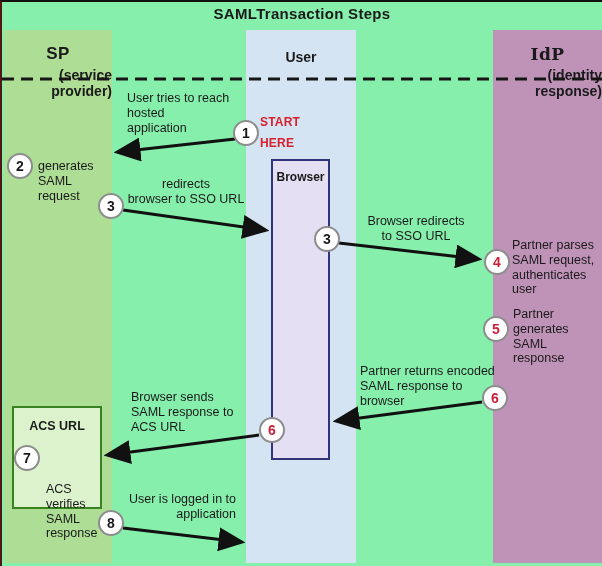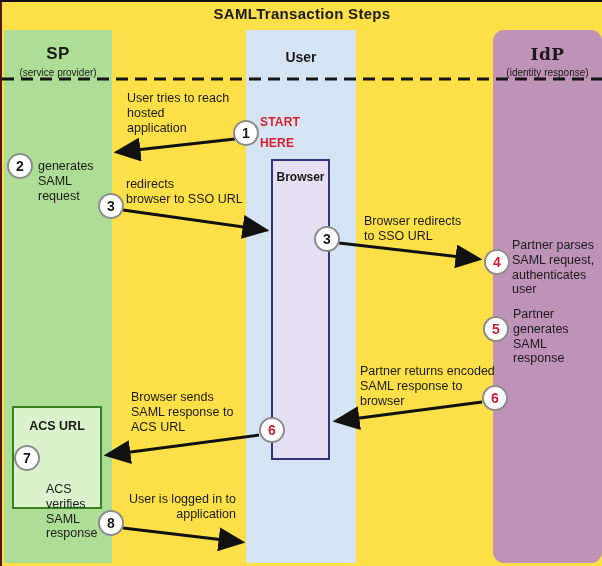--- a/index.html
+++ b/index.html
@@ -1,49 +1,49 @@
 <!DOCTYPE html>
 <html style="--sp-column: #aedd96; --user-column: #d4e4f2; --idp-column: #bf93b8; --browser-box-fill: #e4dff3; --browser-box-border: #33337a; --acs-box-fill: #dcf2cd; --acs-box-border: #37831f; --red-step: #cc1f3a; --start-here-red: #d8202e; --text: #1a1a1a;"><head>
 <meta charset="utf-8">
 <style>
   html,body{margin:0;padding:0;background:#fff;}
   #canvas{
     position:relative;width:602px;height:566px;overflow:hidden;
-    background:#fde047;font-family:"Liberation Sans",sans-serif;color:var(--text,#1a1a1a);
+    background:#86efac;font-family:"Liberation Sans",sans-serif;color:var(--text,#1a1a1a);
     border-top:2px solid #111;border-left:2px solid #551515;box-sizing:border-box;
   }
   .col{position:absolute;top:28px;height:533px;}
   .col-sp{left:2px;width:108px;background:var(--sp-column);}
   .col-user{left:244px;width:110px;background:var(--user-column);}
-  .col-idp{left:491px;width:109px;background:var(--idp-column);border-radius:11px;}
+  .col-idp{left:491px;width:109px;background:var(--idp-column);}
   .col-head{text-align:center;font-weight:bold;}
   .col-title{font-size:17px;padding-top:14px;letter-spacing:.5px;}
   .col-title-serif{font-family:"DejaVu Serif",serif;}
-  .col-sub{font-size:10px;padding-top:3px;font-weight:normal;}
+  .col-sub{font-size:14px;padding-top:3px;font-weight:bold;text-align:right;}
   .user-title{font-size:14px;padding-top:19px;}
   .title{position:absolute;top:3px;left:0;width:100%;text-align:center;
     font-size:15px;font-weight:bold;letter-spacing:.3px;}
   .overlay{position:absolute;left:0;top:0;pointer-events:none;}
   .box{position:absolute;box-sizing:border-box;}
   .browser-box{left:269px;top:157px;width:59px;height:301px;
     background:var(--browser-box-fill);border:2px solid var(--browser-box-border);}
   .browser-label{text-align:center;font-weight:bold;font-size:12px;padding-top:9px;}
   .acs-box{left:10px;top:404px;width:90px;height:103px;
     background:var(--acs-box-fill);border:2px solid var(--acs-box-border);}
   .acs-label{text-align:center;font-weight:bold;font-size:12.5px;padding-top:11px;}
   .circle{position:absolute;width:26px;height:26px;border-radius:50%;
     background:#fff;border:2px solid #8d8d8d;box-sizing:border-box;
     display:flex;align-items:center;justify-content:center;
     font-size:14px;font-weight:bold;line-height:1;}
   .circle.red{color:var(--red-step);}
   .ml{position:absolute;white-space:pre-line;font-size:12.5px;line-height:14.8px;}
   .start-here{position:absolute;left:258px;top:110px;white-space:pre-line;
     font-size:12px;line-height:21px;font-weight:bold;color:var(--start-here-red);
     letter-spacing:.2px;}
-  .ta-c{text-align:left;}
+  .ta-c{text-align:center;}
   .ta-r{text-align:right;}
 </style>
 </head>
 <body>
 
 <div id="canvas">
 
   <div class="title">SAMLTransaction Steps</div>
 
   <div class="col col-sp">

